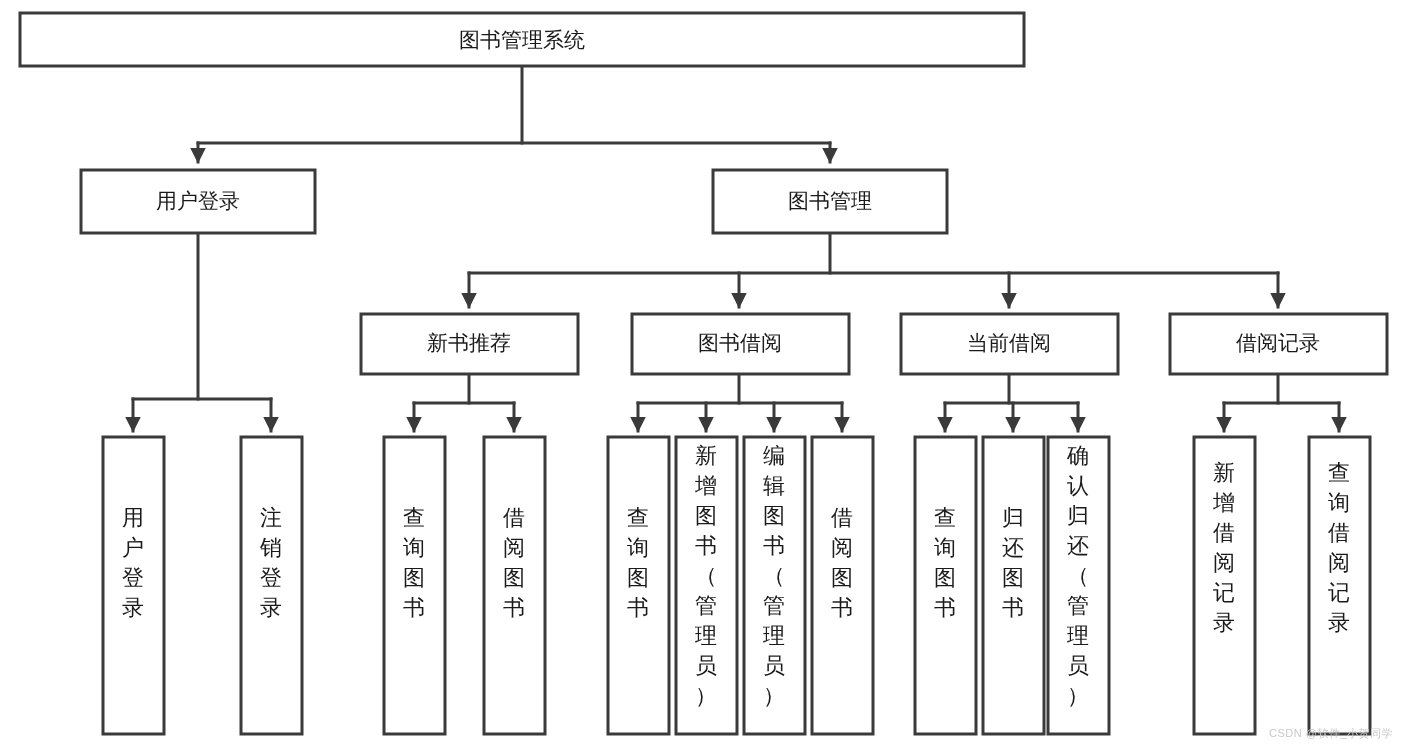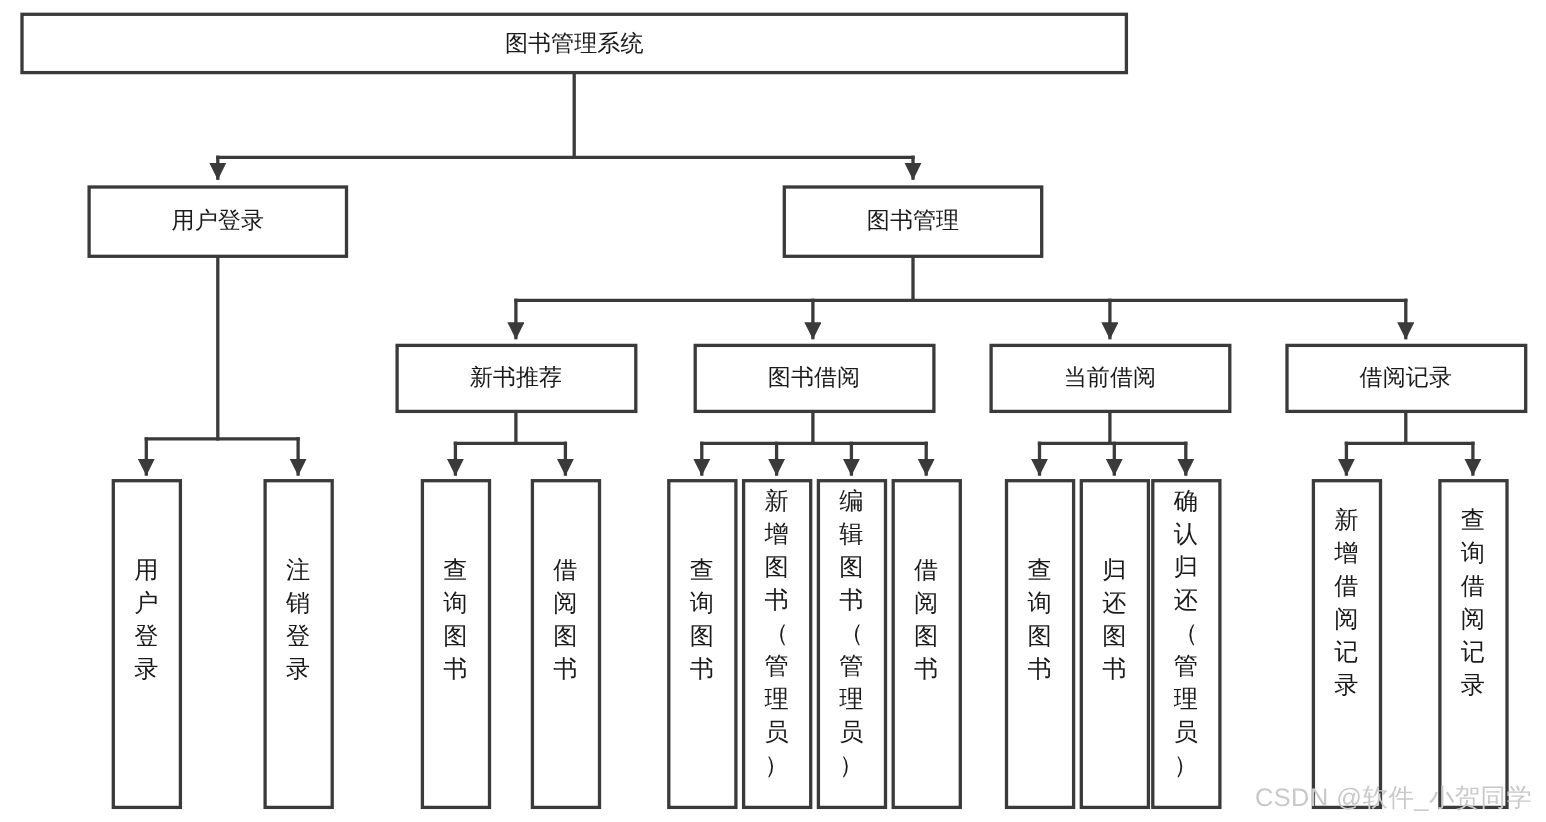--- a/index.html
+++ b/index.html
@@ -52,21 +52,21 @@
   }
   .arrow-head {
     fill: #3a3a3a;
     stroke: none;
   }
   .watermark {
     position: absolute;
     right: 12px;
     bottom: 6px;
     font-family: "Liberation Sans", "DejaVu Sans", sans-serif;
-    font-size: 23px;
+    font-size: 11px;
     color: #c9c9c9;
     letter-spacing: 0.5px;
     white-space: nowrap;
     pointer-events: none;
   }
 </style>
 </head>
 <body>
 
 <div id="diagram-root">

